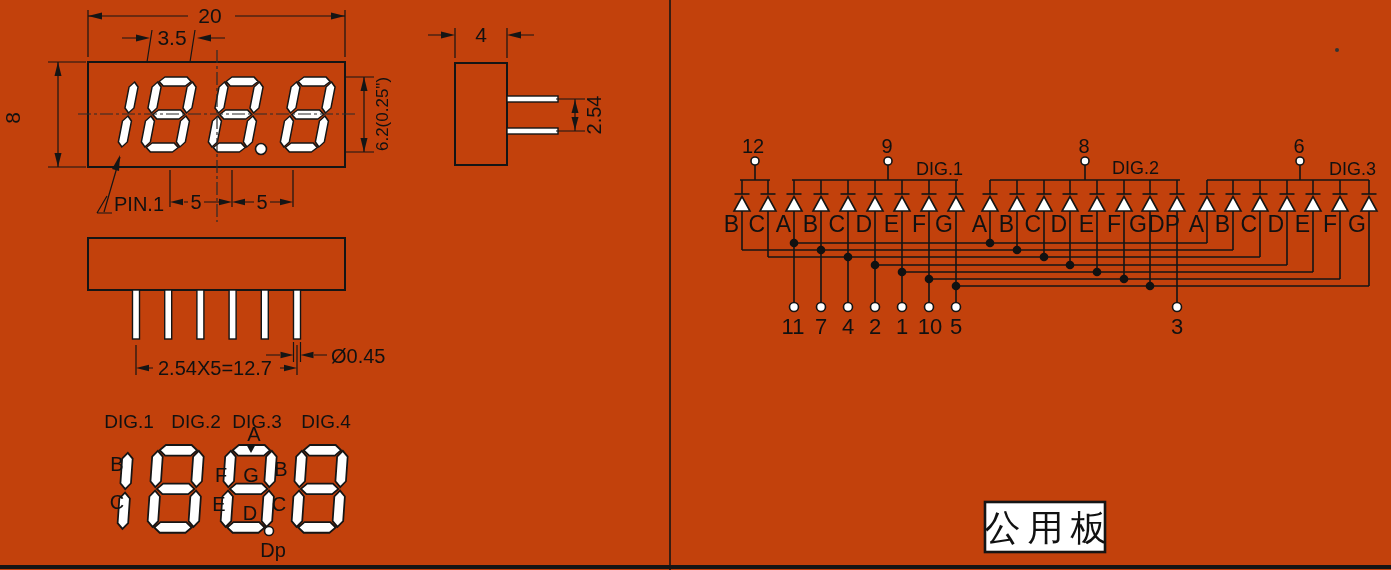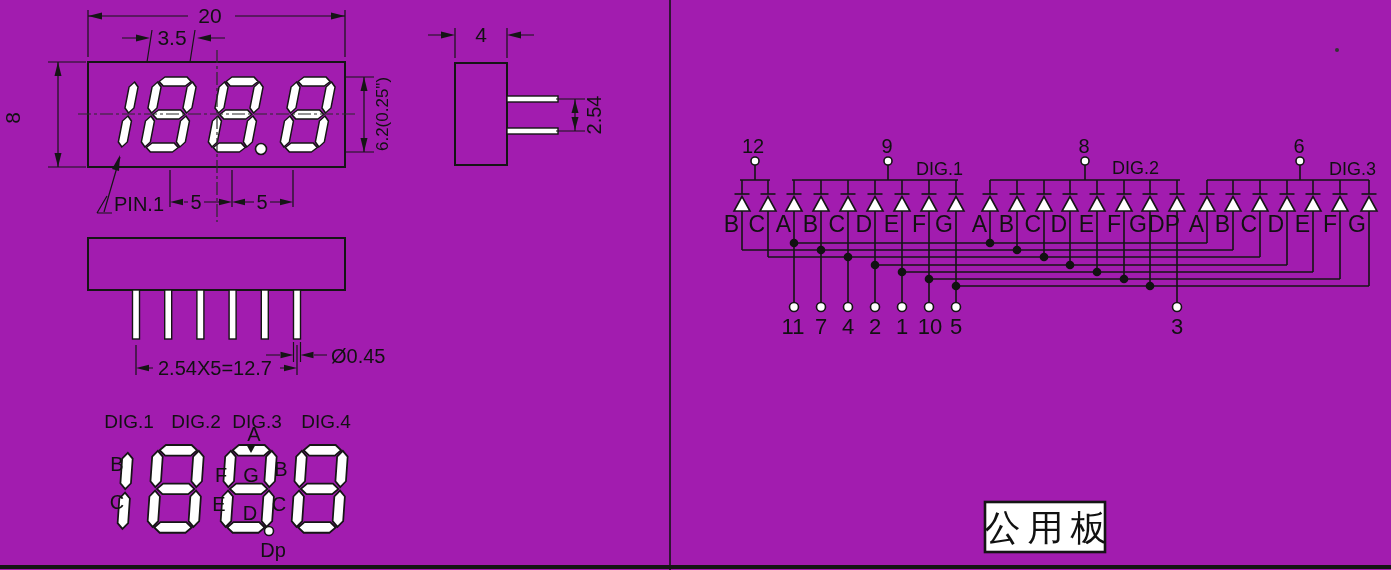--- a/index.html
+++ b/index.html
@@ -1,16 +1,16 @@
 <!DOCTYPE html>
 <html><head>
 <meta charset="utf-8">
 <style>
   html,body{margin:0;padding:0;background:#fff;}
-  #page{position:relative;width:1391px;height:570px;background:#a21caf;overflow:hidden;
+  #page{position:relative;width:1391px;height:570px;background:#c2410c;overflow:hidden;
         font-family:"Liberation Sans","DejaVu Sans",sans-serif;}
   svg{position:absolute;left:0;top:0;}
   .ln{stroke:#151515;stroke-width:1.6;fill:none;}
   .ln2{stroke:#151515;stroke-width:2;fill:none;}
   .thin{stroke:#151515;stroke-width:1.2;fill:none;}
   .cl{stroke:#2a2a2a;stroke-width:1.2;fill:none;stroke-dasharray:13 3 3 3;}
   .ah{fill:#151515;stroke:none;}
   .jd{fill:#111;stroke:none;}
   .oc{fill:#fff;stroke:#151515;stroke-width:1.6;}
   .seg{stroke:#151515;stroke-width:1.5;fill:#fff;}

